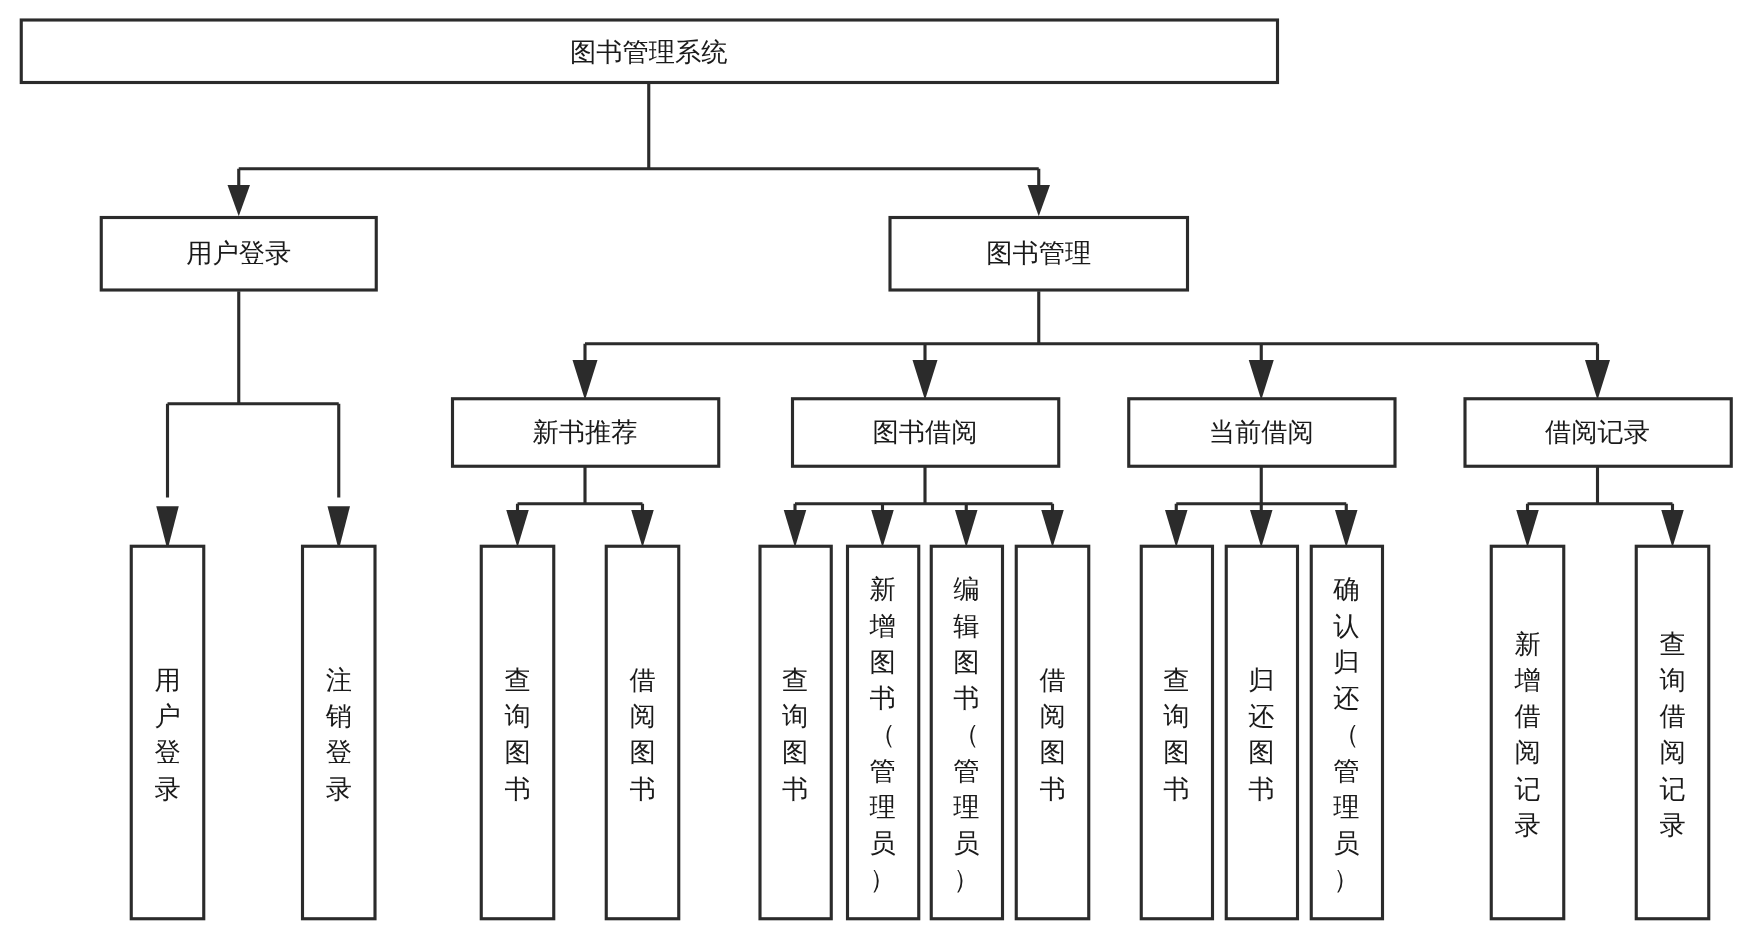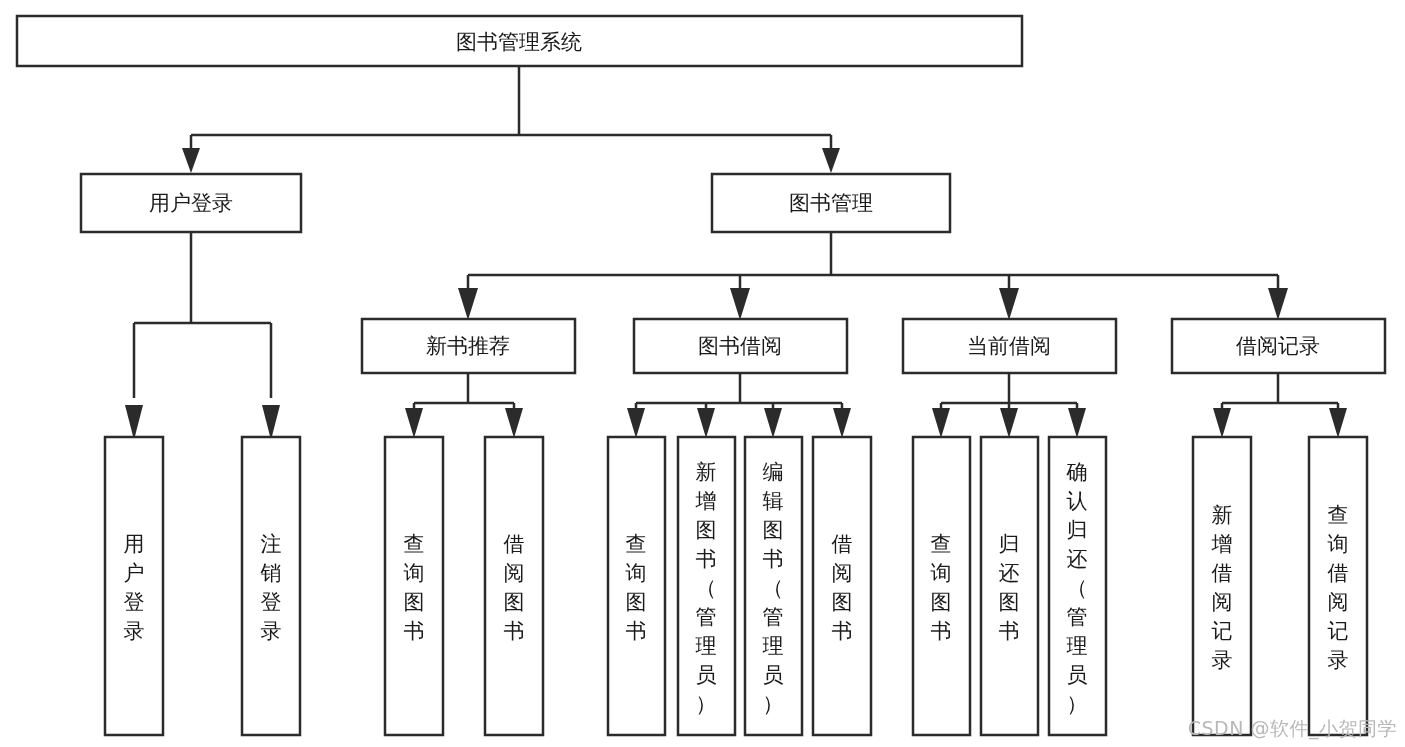--- a/index.html
+++ b/index.html
@@ -204,15 +204,14 @@
       <text class="node-label-v" x="1222" y="0"><tspan x="1222" y="522.2">新</tspan><tspan x="1222" y="551.2">增</tspan><tspan x="1222" y="580.2">借</tspan><tspan x="1222" y="609.2">阅</tspan><tspan x="1222" y="638.2">记</tspan><tspan x="1222" y="667.2">录</tspan></text>
     </g>
 
     <g>
       <rect class="node-box" x="1309" y="437" width="58" height="298"></rect>
       <text class="node-label-v" x="1338" y="0"><tspan x="1338" y="522.2">查</tspan><tspan x="1338" y="551.2">询</tspan><tspan x="1338" y="580.2">借</tspan><tspan x="1338" y="609.2">阅</tspan><tspan x="1338" y="638.2">记</tspan><tspan x="1338" y="667.2">录</tspan></text>
     </g>
 
   </svg>
 
-  <div class="watermark-text">CSDN @软件_小贺同学</div>
 
 </div>
 
 </body></html>

